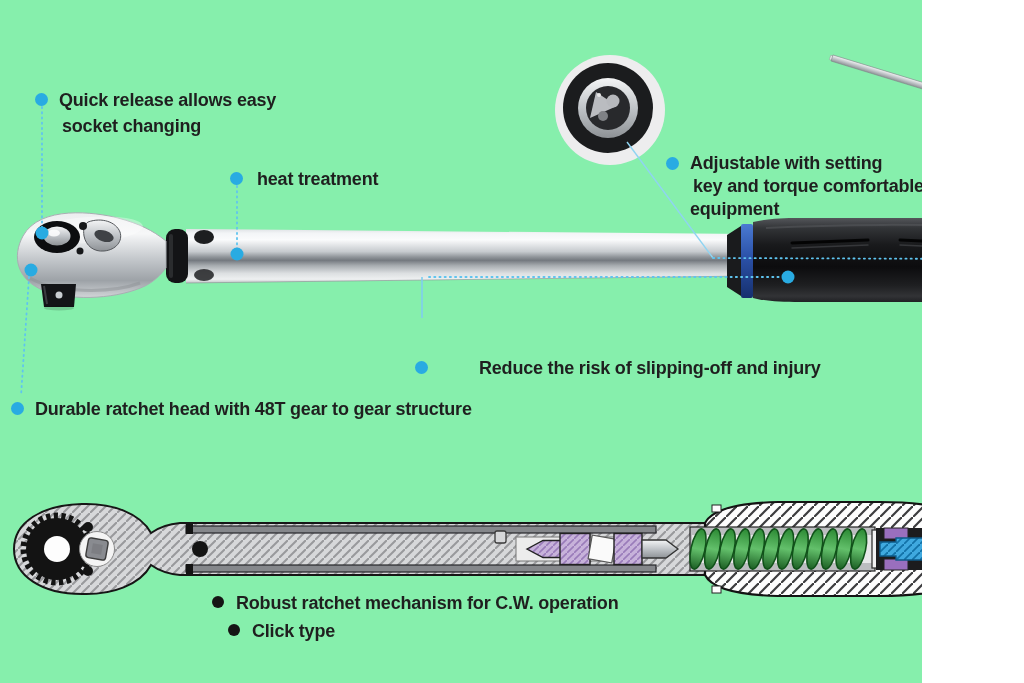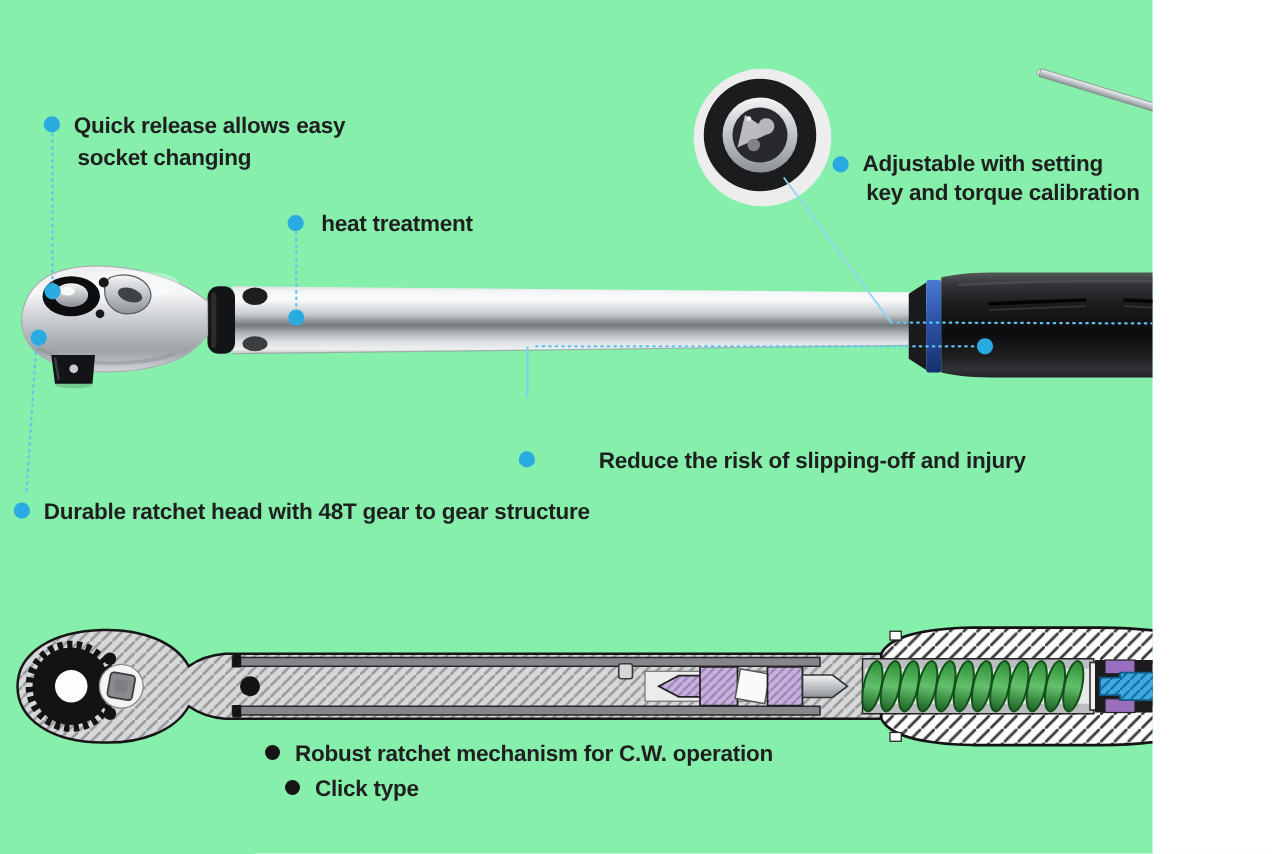--- a/index.html
+++ b/index.html
@@ -12,21 +12,21 @@
     position:absolute;display:flex;align-items:flex-start;
     font-weight:700;color:#1f1f1f;font-size:18px;line-height:26px;letter-spacing:-0.2px;
     white-space:nowrap;
   }
   .callout .lines{display:flex;flex-direction:column;}
   .bullet{
     flex:0 0 auto;width:13px;height:13px;border-radius:50%;
     background:#29ABE2;margin-top:6px;margin-right:11px;
   }
   .bullet.dark{background:#151515;width:12px;height:12px;margin-right:12px;}
-  .tight{line-height:23px;}
+  .tight{line-height:23px;margin-top:32px;}
 </style>
 </head>
 <body>
 
 <div class="stage">
 
   <svg class="gfx" width="1024" height="683" viewBox="0 0 1024 683">
     <defs>
       <linearGradient id="chromeTube" x1="0" y1="0" x2="0" y2="1">
         <stop offset="0" stop-color="#dfe2e5"></stop>
@@ -272,21 +272,22 @@
     <span class="bullet"></span>
     <span class="lines">
       <span style="padding-left:3px;">heat treatment</span>
     </span>
   </div>
 
   <div class="callout tight" style="left:666px;top:120px;">
     <span class="bullet" style="margin-top:5px;"></span>
     <span class="lines">
       <span>Adjustable with setting</span>
-      <span style="padding-left:3px;">key and torque calibration</span>
+      <span style="padding-left:3px;">key and torque comfortable</span>
+      <span>equipment</span>
     </span>
   </div>
 
 
   <div class="callout" style="left:415px;top:355px;gap:40px;">
     <span class="bullet"></span>
     <span>Reduce the risk of slipping-off and injury</span>
   </div>
 
   <div class="callout" style="left:11px;top:396px;justify-content:space-between;">

